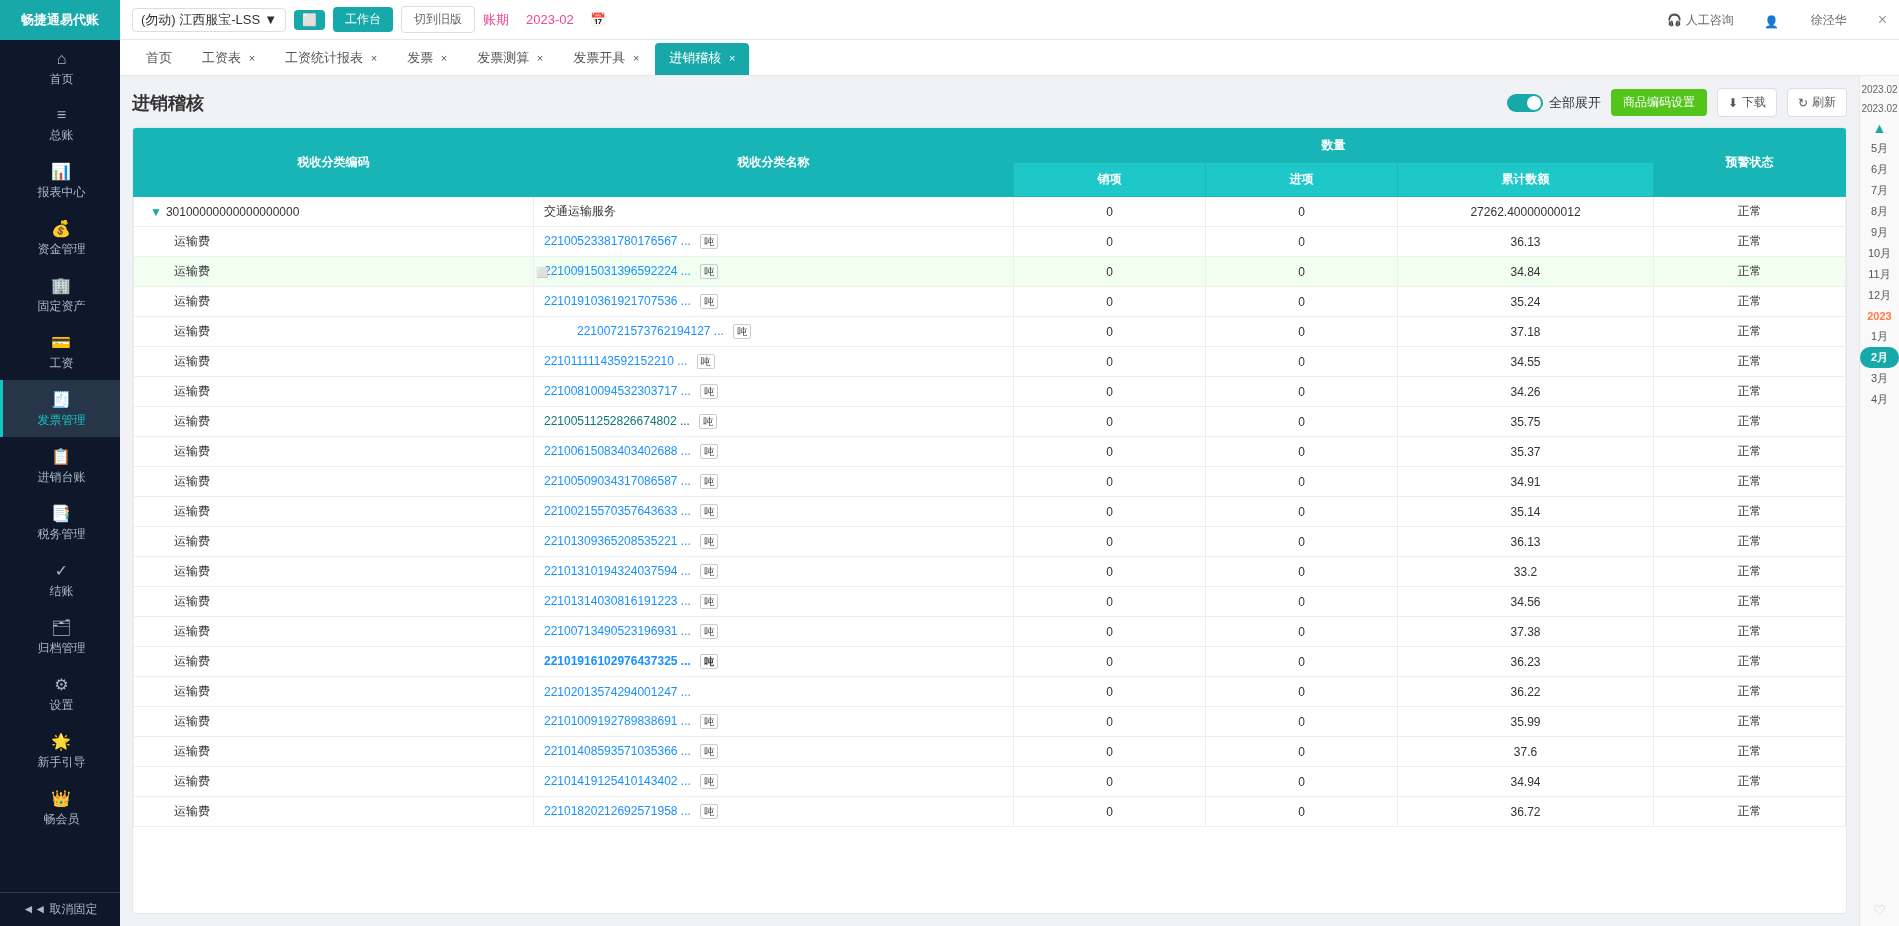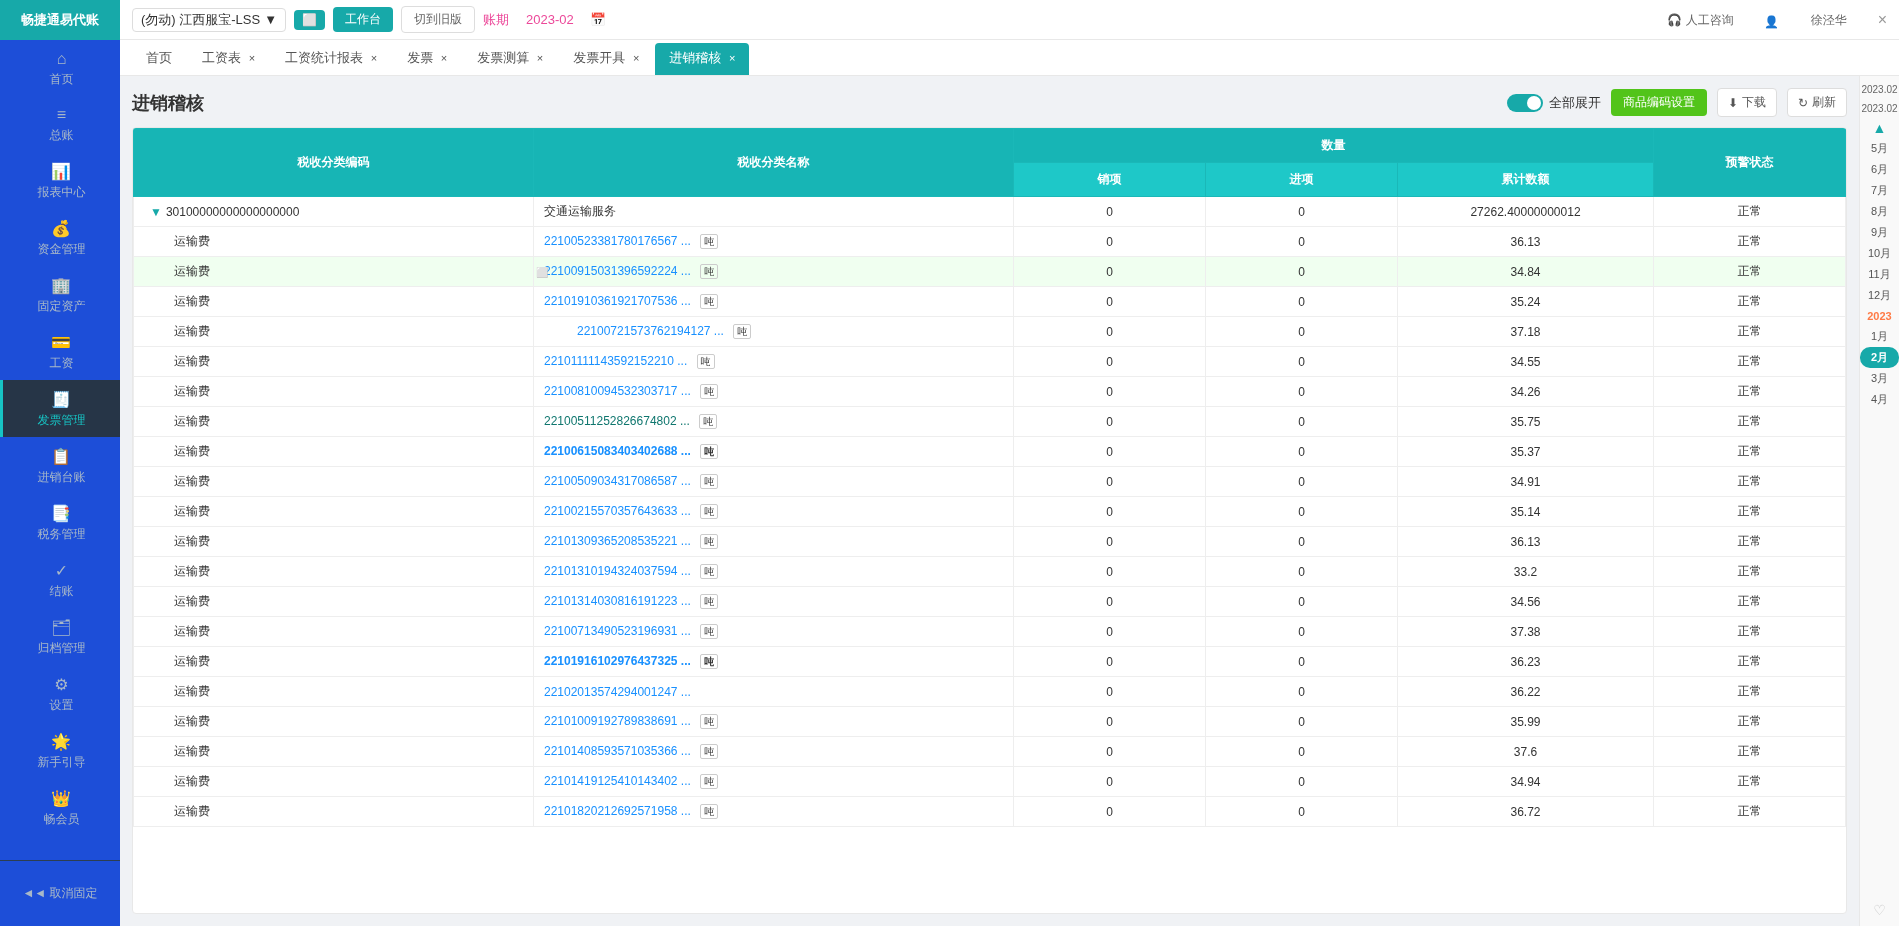--- a/index.html
+++ b/index.html
@@ -1,21 +1,21 @@
 <!DOCTYPE html>
 <html><head>
   <meta charset="utf-8">
   <style>
     * { box-sizing: border-box; margin: 0; padding: 0; }
     body { font-family: 'Microsoft YaHei', Arial, sans-serif; font-size: 13px; background: #f0f2f5; display: flex; height: 926px; overflow: hidden; }
 
     
     .sidebar {
       width: 120px;
-      background: #1d4ed8;
+      background: #0f172a;
       color: #cdd6e0;
       display: flex;
       flex-direction: column;
       flex-shrink: 0;
       height: 100%;
     }
     .sidebar-logo {
       background: #17a9a9;
       padding: 10px 8px;
       color: white;
@@ -35,21 +35,21 @@
       cursor: pointer;
       font-size: 12px;
       color: #a8b8c8;
       border-left: 3px solid transparent;
     }
     .sidebar-item.active { background: #263547; color: #17c4c4; border-left: 3px solid #17c4c4; }
     .sidebar-icon { font-size: 16px; margin-bottom: 3px; }
     .sidebar-bottom {
       margin-top: auto;
       border-top: 1px solid #2c3e50;
-      padding: 24px 4px;
+      padding: 8px 4px;
       display: flex;
       align-items: center;
       justify-content: center;
       color: #a8b8c8;
       font-size: 12px;
       cursor: pointer;
     }
 
     
     .main {
@@ -551,21 +551,21 @@
         <span style="color:#0f766e;cursor:pointer;">22100511252826674802 ...</span>
         <span style="margin-left:6px;border:1px solid #ccc;padding:1px 3px;border-radius:2px;font-size:10px;">吨</span>
       </td>
       <td>0</td>
       <td>0</td>
       <td>35.75</td>
       <td>正常</td>
     </tr>
               <tr>
       <td class="left-align" style="padding-left:40px;">运输费</td>
-      <td class="left-align" style="position:relative;font-weight:bold;">
+      <td class="left-align" style="position:relative;">
         
         <span style="color:#1890ff;cursor:pointer;">22100615083403402688 ...</span>
         <span style="margin-left:6px;border:1px solid #ccc;padding:1px 3px;border-radius:2px;font-size:10px;">吨</span>
       </td>
       <td>0</td>
       <td>0</td>
       <td>35.37</td>
       <td>正常</td>
     </tr>
               <tr>

